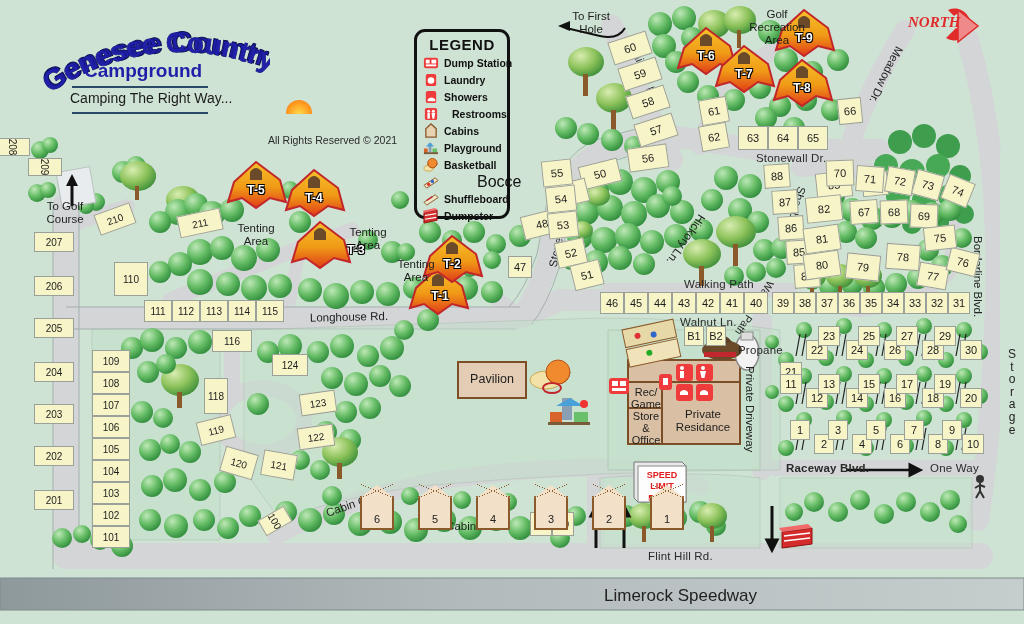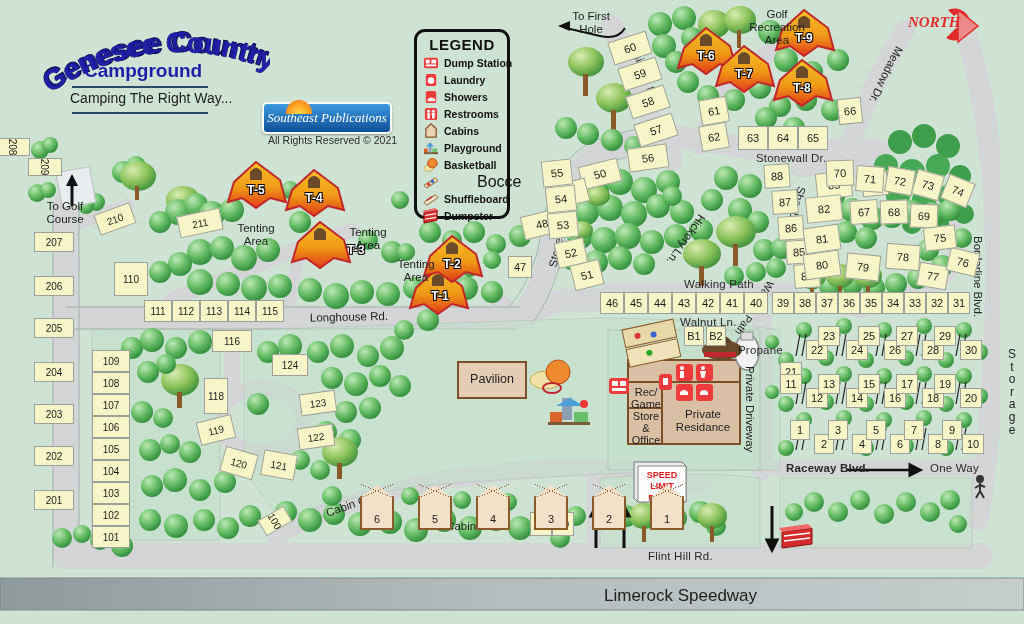--- a/index.html
+++ b/index.html
@@ -703,25 +703,20 @@
         <textPath href="#arcT2" startOffset="2" id="logoTitleTP">Genesee Country</textPath>
       </text>
     </svg>
   </div>
 
   <div class="abs" style="left:84px;top:60px;font-size:19px;font-weight:bold;color:#1f1fa8;">Campground</div>
   <div class="abs" style="left:72px;top:86px;width:136px;height:2px;background:#2a4a66;"></div>
   <div class="abs" style="left:70px;top:90px;font-size:14px;color:#1b1b1b;">Camping The Right Way...</div>
   <div class="abs" style="left:72px;top:112px;width:136px;height:2px;background:#2a4a66;"></div>
 
-  <div class="abs" style="left:262px;top:102px;width:126px;height:28px;background:linear-gradient(#3d9ae0,#0d4f96);
-              border:2px solid #fff;border-radius:5px;box-shadow:0 1px 2px rgba(0,0,0,.35);
-              display:flex;align-items:center;justify-content:center;">
-    <span style="color:#fff;font-family:'Liberation Serif',serif;font-style:italic;font-size:13px;">Southeast Publications</span>
-  </div>
   <div class="abs" style="left:286px;top:100px;width:26px;height:14px;border-radius:13px 13px 0 0;
               background:radial-gradient(circle at 50% 100%,#ffd94a 0%,#ff9a1e 60%,#f26a12 100%);"></div>
   <div class="abs" style="left:268px;top:134px;font-size:10.5px;color:#2a2a2a;">All Rights Reserved © 2021</div>
 
   <div class="abs" style="left:414px;top:29px;width:96px;height:190px;background:#cfe3d4;
               border:3px solid #111;border-radius:11px;padding:4px 6px;box-sizing:border-box;">
     <div style="text-align:center;font-size:15px;font-weight:bold;color:#111;letter-spacing:.5px;margin-bottom:1px;">LEGEND</div>
     <div id="legend-list">
         <div style="display: flex; align-items: center; gap: 4px; height: 17px;">
           <span style="width: 17px; height: 16px; flex: 0 0 17px; display: inline-block;"><svg width="16" height="16" viewBox="-1 -1 17 17">
@@ -739,21 +734,21 @@
             </svg></span>
           <span style="font-size: 10.5px; font-weight: bold; color: rgb(17, 17, 17); white-space: nowrap;">Laundry</span>
         </div>
         <div style="display: flex; align-items: center; gap: 4px; height: 17px;">
           <span style="width: 17px; height: 16px; flex: 0 0 17px; display: inline-block;"><svg width="16" height="16" viewBox="-1 -1 17 17">
               <rect x="2" y="1" width="11" height="13" rx="2" fill="#ef3b3b"></rect>
               <path d="M4,10 q4,-4 8,0 l0,2 l-8,0 z" fill="#fff"></path>
             </svg></span>
           <span style="font-size: 10.5px; font-weight: bold; color: rgb(17, 17, 17); white-space: nowrap;">Showers</span>
         </div>
-        <div style="display: flex; align-items: center; gap: 4px; height: 17px;">
+        <div style="display: flex; align-items: center; gap: 12px; height: 17px;">
           <span style="width: 17px; height: 16px; flex: 0 0 17px; display: inline-block;"><svg width="16" height="16" viewBox="-1 -1 17 17">
               <rect x="1" y="1" width="13" height="13" rx="2" fill="#ef3b3b"></rect>
               <circle cx="5" cy="4.5" r="1.6" fill="#fff"></circle>
               <rect x="3.7" y="6.5" width="2.6" height="6" fill="#fff"></rect>
               <circle cx="10" cy="4.5" r="1.6" fill="#fff"></circle>
               <path d="M8,6.5 l4,0 l-1,6 l-2,0 z" fill="#fff"></path>
             </svg></span>
           <span style="font-size: 10.5px; font-weight: bold; color: rgb(17, 17, 17); white-space: nowrap;">Restrooms</span>
         </div>
         <div style="display: flex; align-items: center; gap: 4px; height: 17px;">

